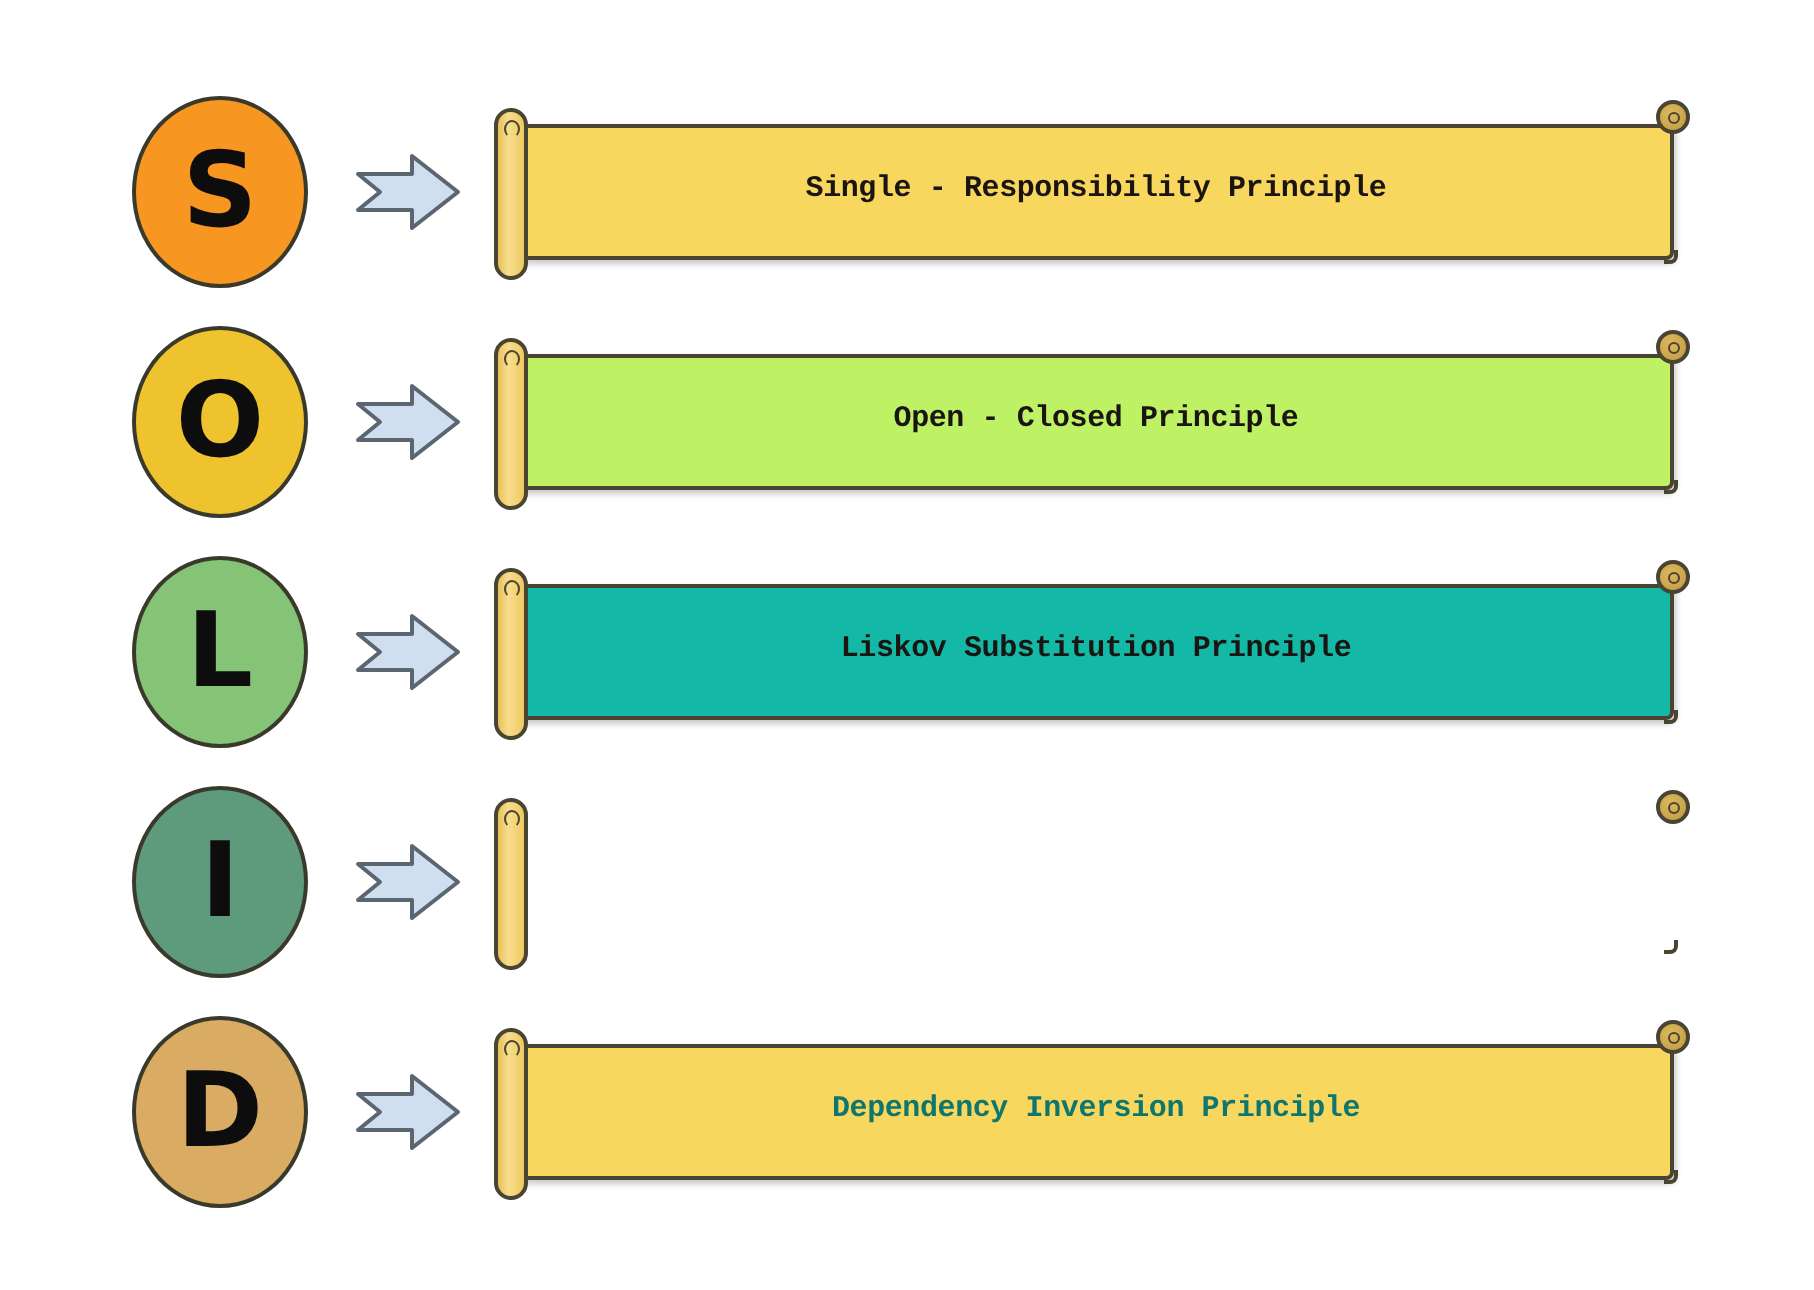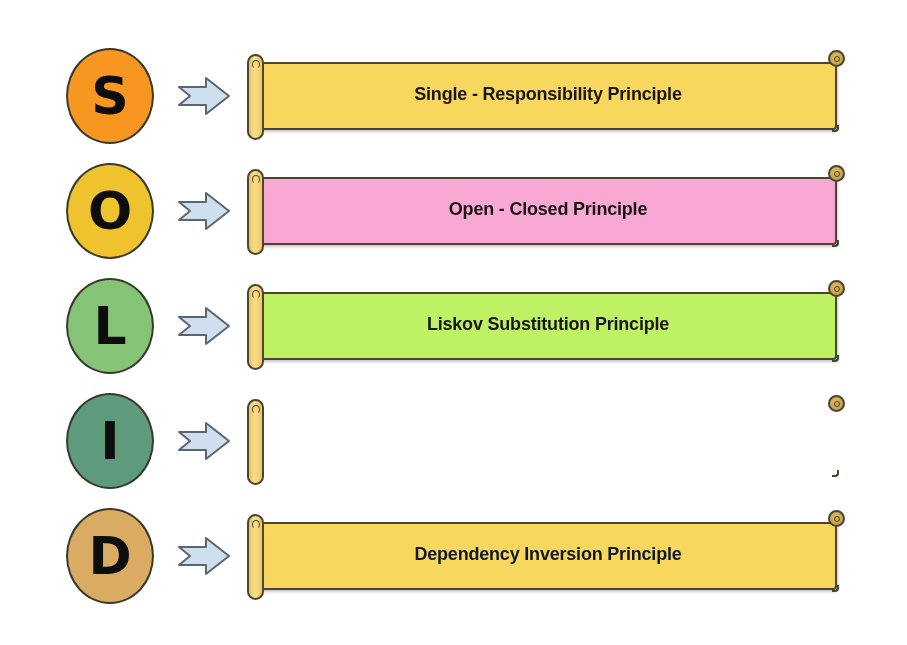--- a/index.html
+++ b/index.html
@@ -83,23 +83,23 @@
     bottom: 14px;
     border: 2px solid #4a4433;
     border-radius: 4px 2px 4px 4px;
     box-sizing: border-box;
     display: flex;
     align-items: center;
     justify-content: center;
     box-shadow: 1px 2px 3px rgba(0,0,0,0.22);
   }
   .scroll-label {
-    font-family: Liberation Sans, sans-serif;
+    font-family: Liberation Mono, monospace;
     font-weight: bold;
-    font-size: 18px;
+    font-size: 15px;
     color: #1a1512;
     white-space: nowrap;
     letter-spacing: -0.2px;
     margin-bottom: 2px;
   }
   
   .roll-left {
     position: absolute;
     left: 2px;
     top: 6px;
@@ -187,39 +187,39 @@
     <div class="row" style="top: 153px;">
       <div class="letter-badge" style="background: rgb(239, 195, 46); border-color: rgb(58, 58, 44);">
         <span class="glyph" style="color: rgb(13, 13, 13);">O</span>
       </div>
       <div class="arrow-wrap">
         <svg viewBox="0 0 56 44" xmlns="http://www.w3.org/2000/svg">
           <path d="M3 13 L30 13 L30 4 L53 22 L30 40 L30 31 L3 31 L14 22 Z" fill="#cfdff0" stroke="#5b6670" stroke-width="2" stroke-linejoin="round"></path>
         </svg>
       </div>
       <div class="scroll">
-        <div class="scroll-body" style="background: #f9a8d4; border-color: rgb(74, 68, 51);">
+        <div class="scroll-body" style="background: #bef264; border-color: rgb(74, 68, 51);">
           <span class="scroll-label" style="color: rgb(26, 21, 18);">Open - Closed Principle</span>
         </div>
         <div class="roll-left"></div>
         <div class="roll-right"></div>
         <div class="fold-tick"></div>
       </div>
     </div>
     <div class="row" style="top: 268px;">
       <div class="letter-badge" style="background: rgb(133, 195, 118); border-color: rgb(58, 58, 44);">
         <span class="glyph" style="color: rgb(13, 13, 13);">L</span>
       </div>
       <div class="arrow-wrap">
         <svg viewBox="0 0 56 44" xmlns="http://www.w3.org/2000/svg">
           <path d="M3 13 L30 13 L30 4 L53 22 L30 40 L30 31 L3 31 L14 22 Z" fill="#cfdff0" stroke="#5b6670" stroke-width="2" stroke-linejoin="round"></path>
         </svg>
       </div>
       <div class="scroll">
-        <div class="scroll-body" style="background: #bef264; border-color: rgb(74, 68, 51);">
+        <div class="scroll-body" style="background: #14b8a6; border-color: rgb(74, 68, 51);">
           <span class="scroll-label" style="color: rgb(26, 21, 18);">Liskov Substitution Principle</span>
         </div>
         <div class="roll-left"></div>
         <div class="roll-right"></div>
         <div class="fold-tick"></div>
       </div>
     </div>
     <div class="row" style="top: 383px;">
       <div class="letter-badge" style="background: rgb(94, 155, 125); border-color: rgb(58, 58, 44);">
         <span class="glyph" style="color: rgb(13, 13, 13);">I</span>
@@ -239,20 +239,20 @@
       <div class="letter-badge" style="background: rgb(217, 171, 99); border-color: rgb(58, 58, 44);">
         <span class="glyph" style="color: rgb(13, 13, 13);">D</span>
       </div>
       <div class="arrow-wrap">
         <svg viewBox="0 0 56 44" xmlns="http://www.w3.org/2000/svg">
           <path d="M3 13 L30 13 L30 4 L53 22 L30 40 L30 31 L3 31 L14 22 Z" fill="#cfdff0" stroke="#5b6670" stroke-width="2" stroke-linejoin="round"></path>
         </svg>
       </div>
       <div class="scroll">
         <div class="scroll-body" style="background: rgb(248, 215, 94); border-color: rgb(74, 68, 51);">
-          <span class="scroll-label" style="color: #0f172a;">Dependency Inversion Principle</span>
+          <span class="scroll-label" style="color: #0f766e;">Dependency Inversion Principle</span>
         </div>
         <div class="roll-left"></div>
         <div class="roll-right"></div>
         <div class="fold-tick"></div>
       </div>
     </div>
   </div>
 
 </body></html>

